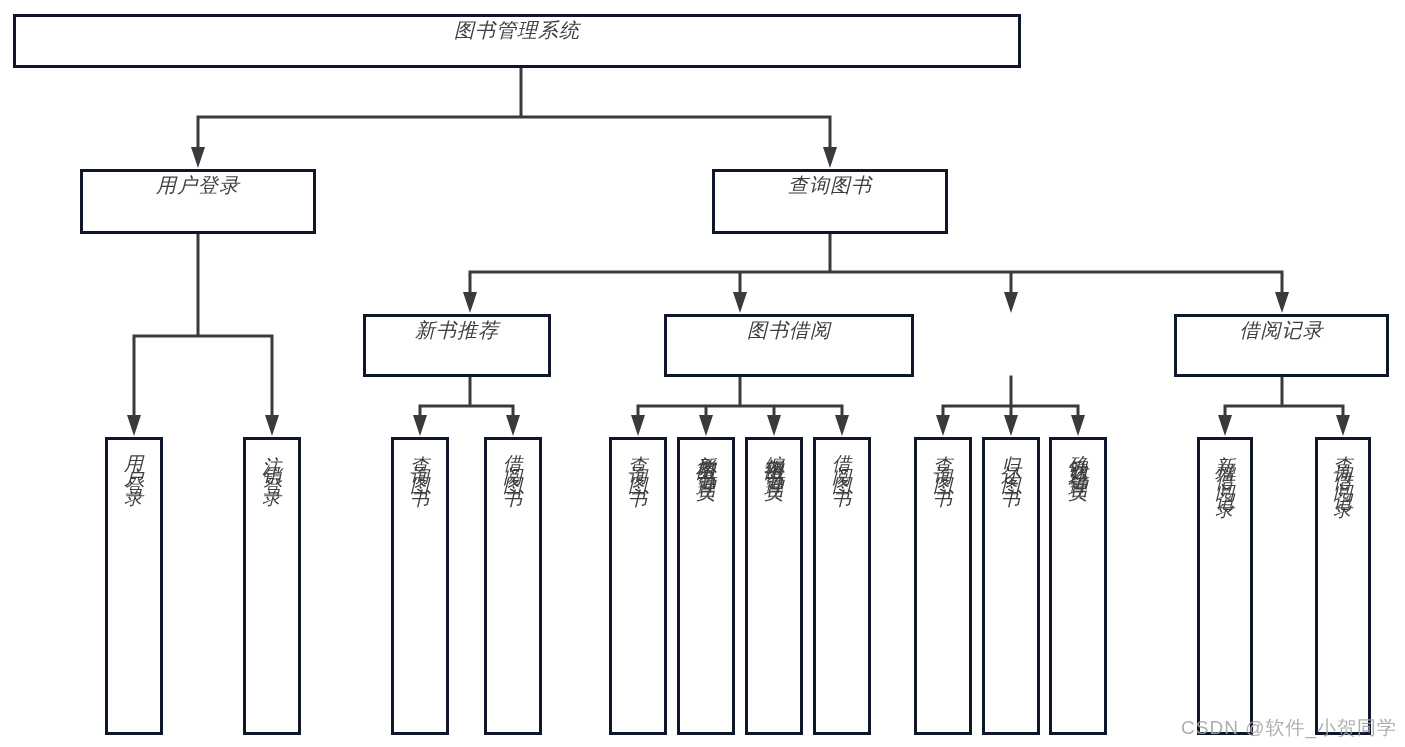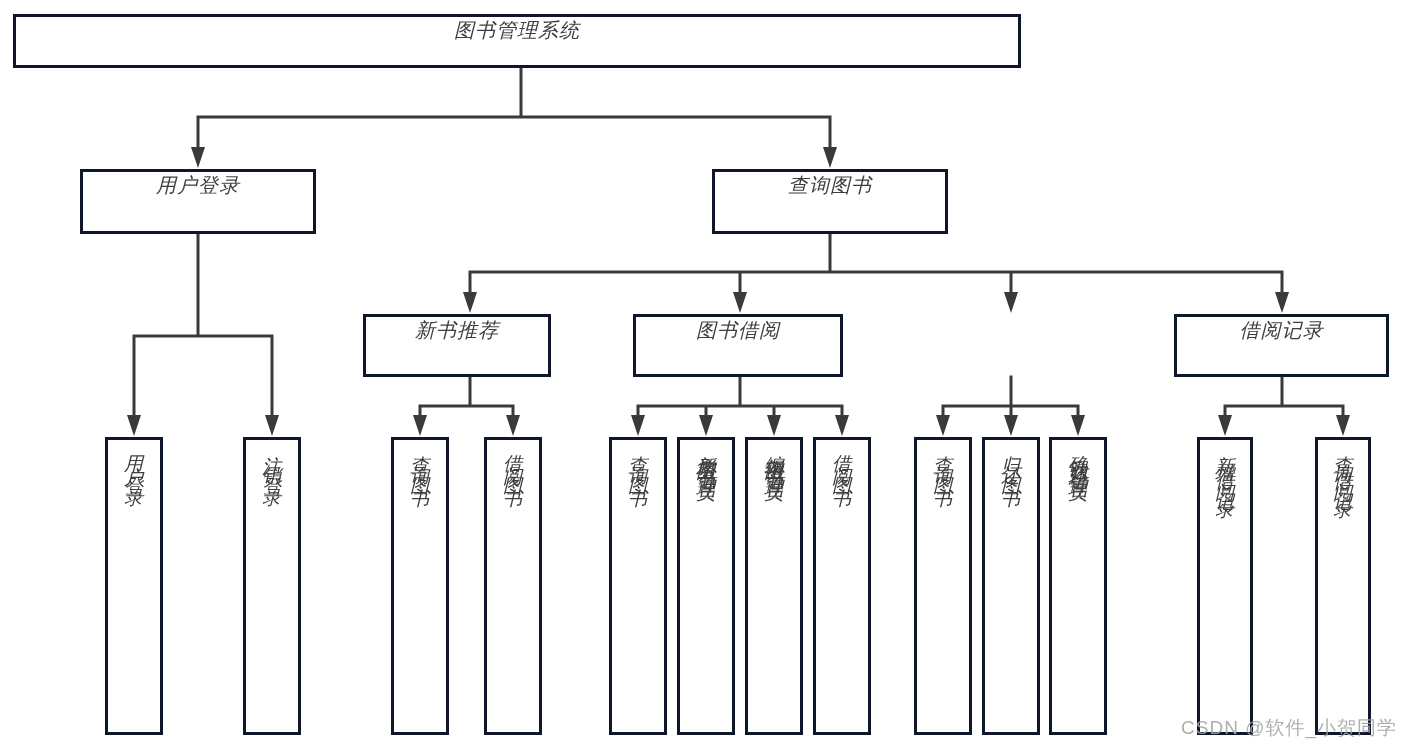--- a/index.html
+++ b/index.html
@@ -103,21 +103,21 @@
   <div class="node" style="left:80px;top:169px;width:236px;height:65px">
     <span class="label">用户登录</span>
   </div>
   <div class="node" style="left:712px;top:169px;width:236px;height:65px">
     <span class="label">查询图书</span>
   </div>
 
   <div class="node" style="left:363px;top:314px;width:188px;height:63px">
     <span class="label">新书推荐</span>
   </div>
-  <div class="node" style="left:633px;top:314px;width:210px;height:63px">
+  <div class="node" style="left:664px;top:314px;width:250px;height:63px">
     <span class="label">图书借阅</span>
   </div>
   <div class="node" style="left:1174px;top:314px;width:215px;height:63px">
     <span class="label">借阅记录</span>
   </div>
 
   <div class="node leaf" style="left:105px;top:437px;width:58px;height:298px">
     <span class="vtext">用户登录</span>
   </div>
   <div class="node leaf" style="left:243px;top:437px;width:58px;height:298px">

